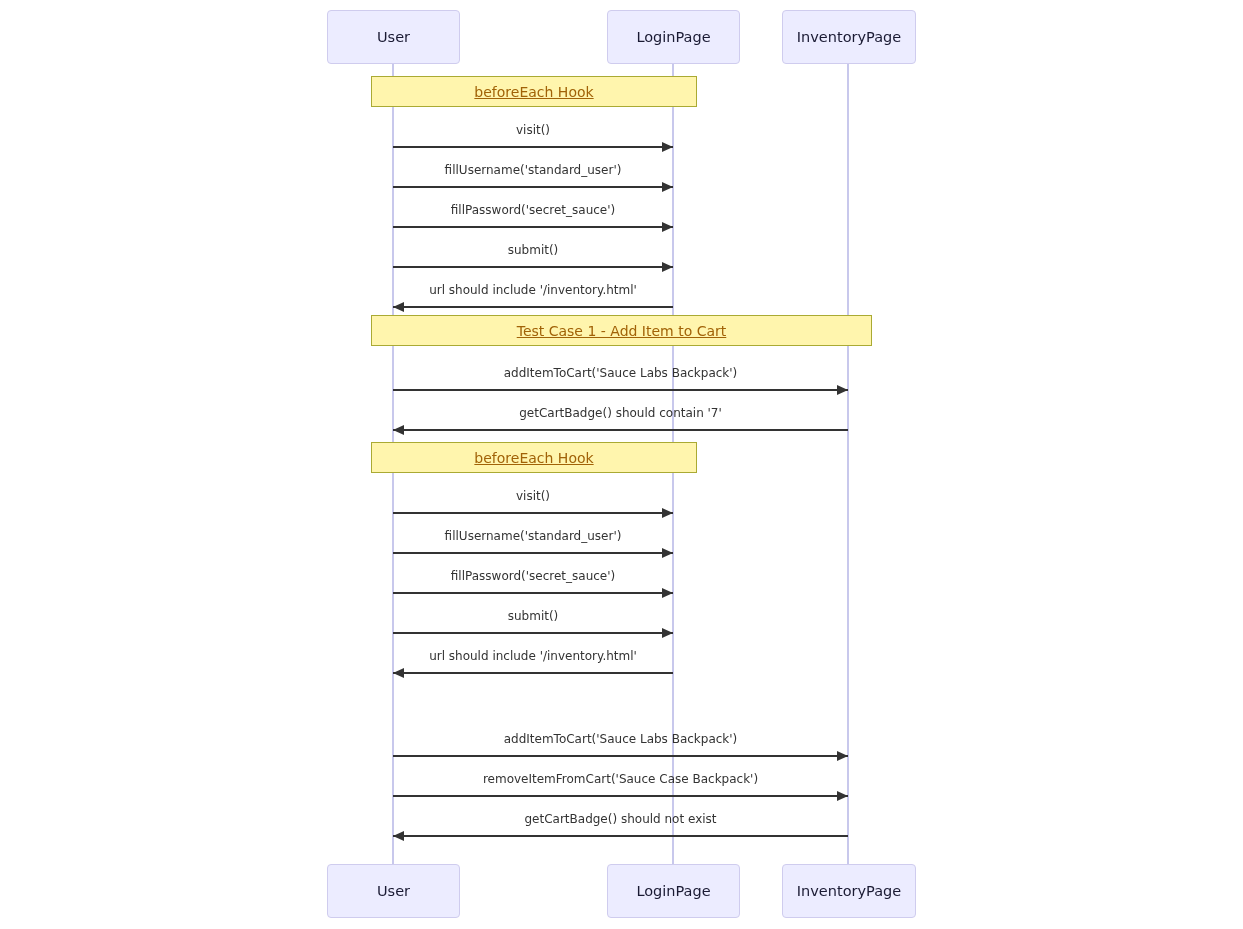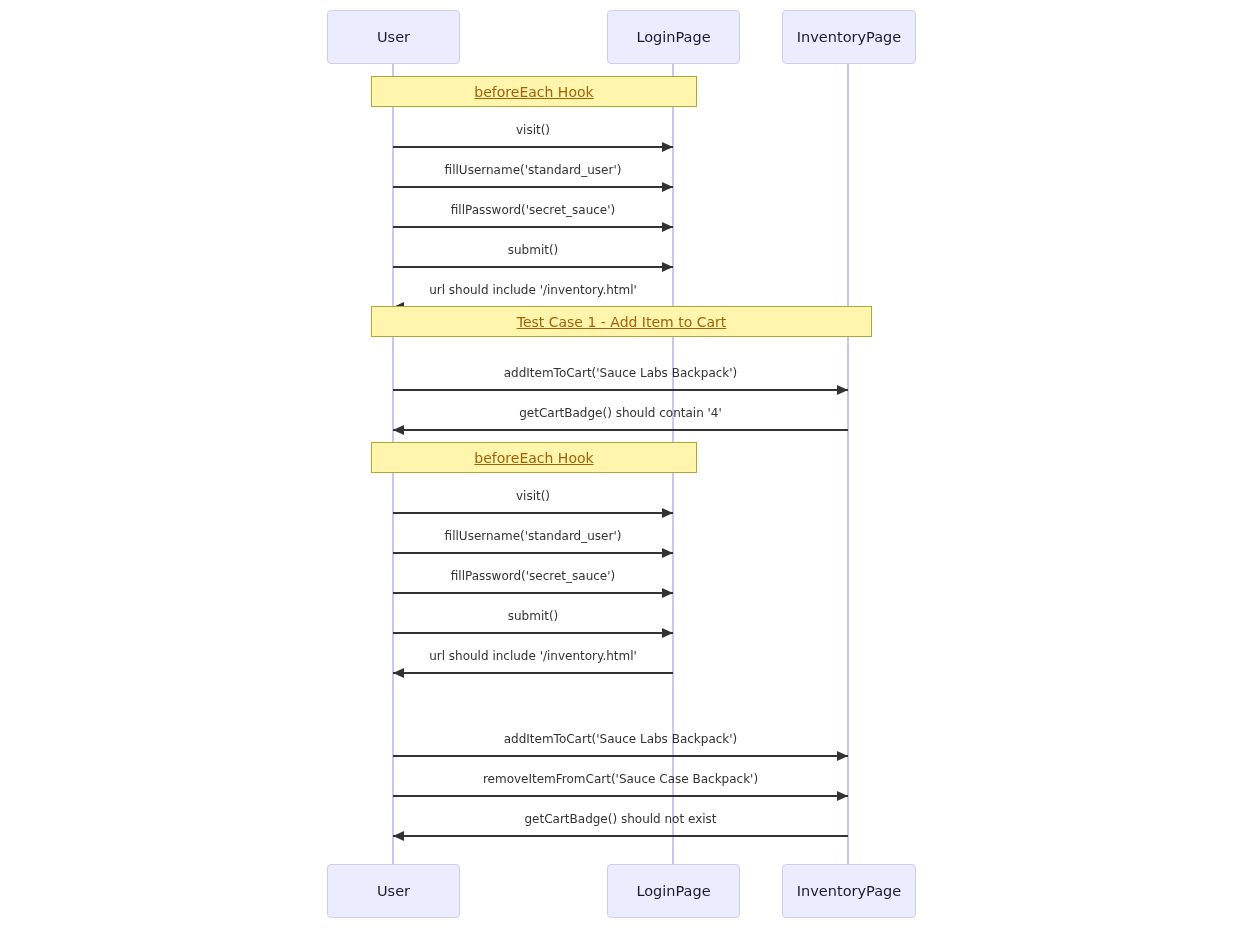--- a/index.html
+++ b/index.html
@@ -71,25 +71,25 @@
     <div class="arrhead arr-r" style="left: 662px; top: 182px;"></div>
     <div class="msg-label" style="left: 533px; top: 200px; color: rgb(51, 51, 51);">fillPassword('secret_sauce')</div>
     <div class="msg-line" style="left: 393px; top: 226px; width: 280px; background: rgb(51, 51, 51);"></div>
     <div class="arrhead arr-r" style="left: 662px; top: 222px;"></div>
     <div class="msg-label" style="left: 533px; top: 240px; color: rgb(51, 51, 51);">submit()</div>
     <div class="msg-line" style="left: 393px; top: 266px; width: 280px; background: rgb(51, 51, 51);"></div>
     <div class="arrhead arr-r" style="left: 662px; top: 262px;"></div>
     <div class="msg-label" style="left: 533px; top: 280px; color: rgb(51, 51, 51);">url should include '/inventory.html'</div>
     <div class="msg-line" style="left: 393px; top: 306px; width: 280px; background: rgb(51, 51, 51);"></div>
     <div class="arrhead arr-l" style="left: 393px; top: 302px;"></div>
-    <div class="note" style="left: 371px; top: 306px; width: 501px; height: 31px; background: rgb(255, 245, 173); border-color: rgb(170, 170, 51);">Test Case 1 - Add Item to Cart</div>
+    <div class="note" style="left: 371px; top: 315px; width: 501px; height: 31px; background: rgb(255, 245, 173); border-color: rgb(170, 170, 51);">Test Case 1 - Add Item to Cart</div>
     <div class="msg-label" style="left: 620.5px; top: 363px; color: rgb(51, 51, 51);">addItemToCart('Sauce Labs Backpack')</div>
     <div class="msg-line" style="left: 393px; top: 389px; width: 455px; background: rgb(51, 51, 51);"></div>
     <div class="arrhead arr-r" style="left: 837px; top: 385px;"></div>
-    <div class="msg-label" style="left: 620.5px; top: 403px; color: rgb(51, 51, 51);">getCartBadge() should contain '4'</div>
+    <div class="msg-label" style="left: 620.5px; top: 403px; color: rgb(51, 51, 51);">getCartBadge() should contain '7'</div>
     <div class="msg-line" style="left: 393px; top: 429px; width: 455px; background: rgb(51, 51, 51);"></div>
     <div class="arrhead arr-l" style="left: 393px; top: 425px;"></div>
     <div class="note" style="left: 371px; top: 442px; width: 326px; height: 31px; background: rgb(255, 245, 173); border-color: rgb(170, 170, 51);">beforeEach Hook</div>
     <div class="msg-label" style="left: 533px; top: 486px; color: rgb(51, 51, 51);">visit()</div>
     <div class="msg-line" style="left: 393px; top: 512px; width: 280px; background: rgb(51, 51, 51);"></div>
     <div class="arrhead arr-r" style="left: 662px; top: 508px;"></div>
     <div class="msg-label" style="left: 533px; top: 526px; color: rgb(51, 51, 51);">fillUsername('standard_user')</div>
     <div class="msg-line" style="left: 393px; top: 552px; width: 280px; background: rgb(51, 51, 51);"></div>
     <div class="arrhead arr-r" style="left: 662px; top: 548px;"></div>
     <div class="msg-label" style="left: 533px; top: 566px; color: rgb(51, 51, 51);">fillPassword('secret_sauce')</div>

